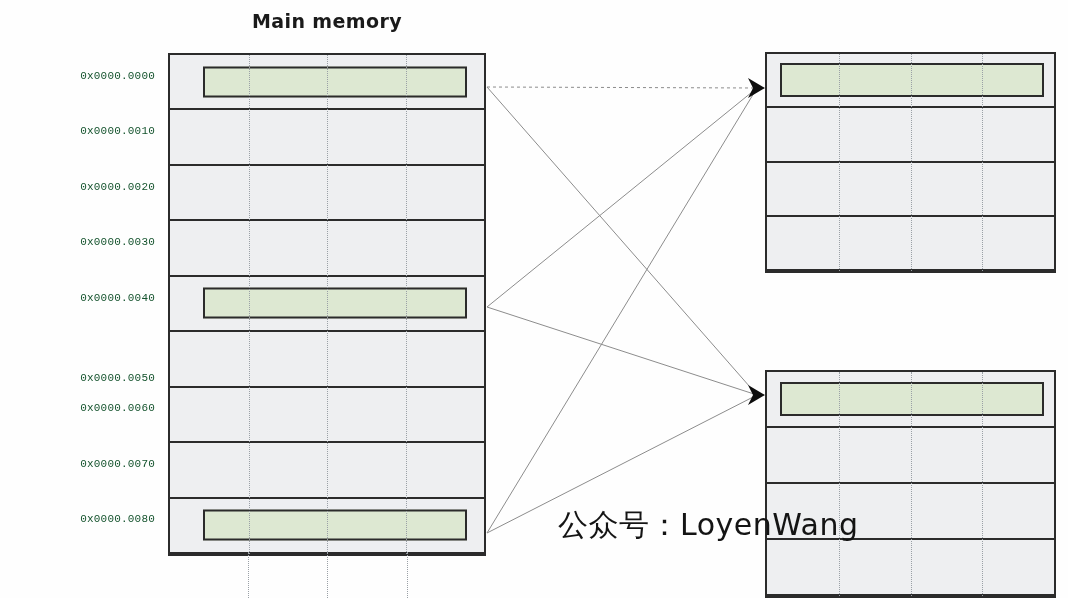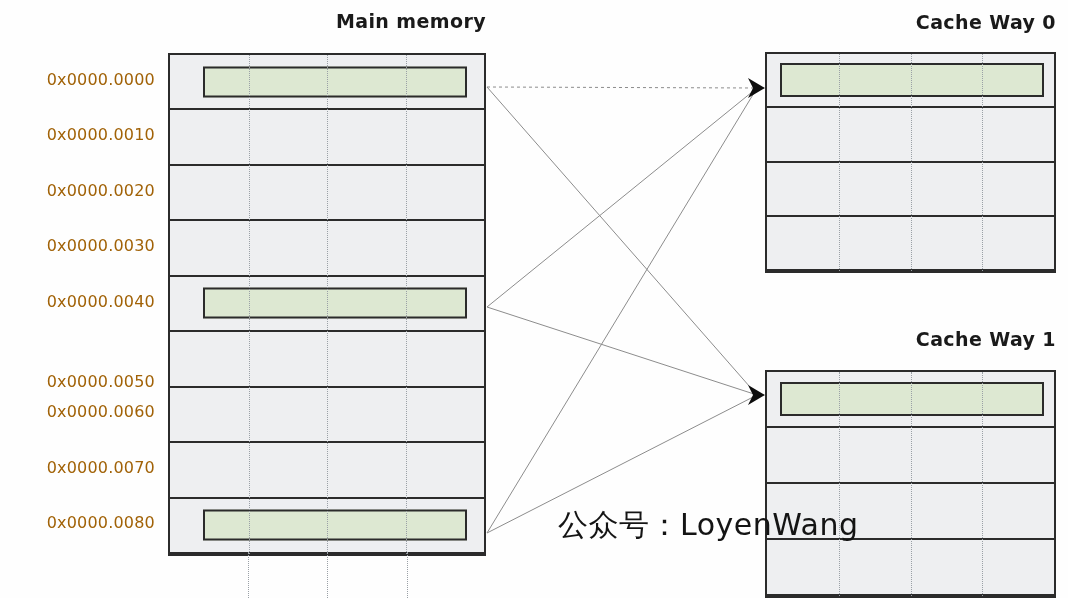--- a/index.html
+++ b/index.html
@@ -17,35 +17,36 @@
   }
 
   
   .diagram-title {
     position: absolute;
     font-size: 19px;
     font-weight: bold;
     color: #1a1a1a;
     letter-spacing: 0.4px;
     white-space: nowrap;
-    text-align: right;
+    text-align: center;
   }
   #main-memory-title { left: 168px; top: 10px; width: 318px; }
   #cache0-title      { left: 765px; top: 11px; width: 291px; }
   #cache1-title      { left: 765px; top: 328px; width: 291px; }
 
   
   .addr-label {
     position: absolute;
     right: 913px;            
-    font-size: 16px;
-    color: #a16207;
+    font-size: 11px;
+    color: #14532d;
     white-space: nowrap;
     text-align: right;
     letter-spacing: 0.2px;
+    font-family: Liberation Mono, monospace;
   }
 
   
   .mem-table {
     position: absolute;
     box-sizing: border-box;
     border: 2px solid #2b2b2b;
     background: #eeeff1;
   }
   #main-memory-table { left: 168px; top: 53px; width: 318px; height: 503px; }
@@ -115,22 +116,20 @@
     white-space: nowrap;
     letter-spacing: 1px;
   }
 </style>
 </head>
 <body>
 
 <div id="canvas">
 
   <div class="diagram-title" id="main-memory-title">Main memory</div>
-  <div class="diagram-title" id="cache0-title">Cache Way 0</div>
-  <div class="diagram-title" id="cache1-title">Cache Way 1</div>
 
   <div id="address-labels">
       <div class="addr-label" style="top: 69.7222px;">0x0000.0000</div>
       <div class="addr-label" style="top: 125.167px;">0x0000.0010</div>
       <div class="addr-label" style="top: 180.611px; margin-left: 19px;">0x0000.0020</div>
       <div class="addr-label" style="top: 236.056px;">0x0000.0030</div>
       <div class="addr-label" style="top: 291.5px;">0x0000.0040</div>
       <div class="addr-label" style="top: 346.944px; margin-top: 25px;">0x0000.0050</div>
       <div class="addr-label" style="top: 402.389px;">0x0000.0060</div>
       <div class="addr-label" style="top: 457.833px;">0x0000.0070</div>

